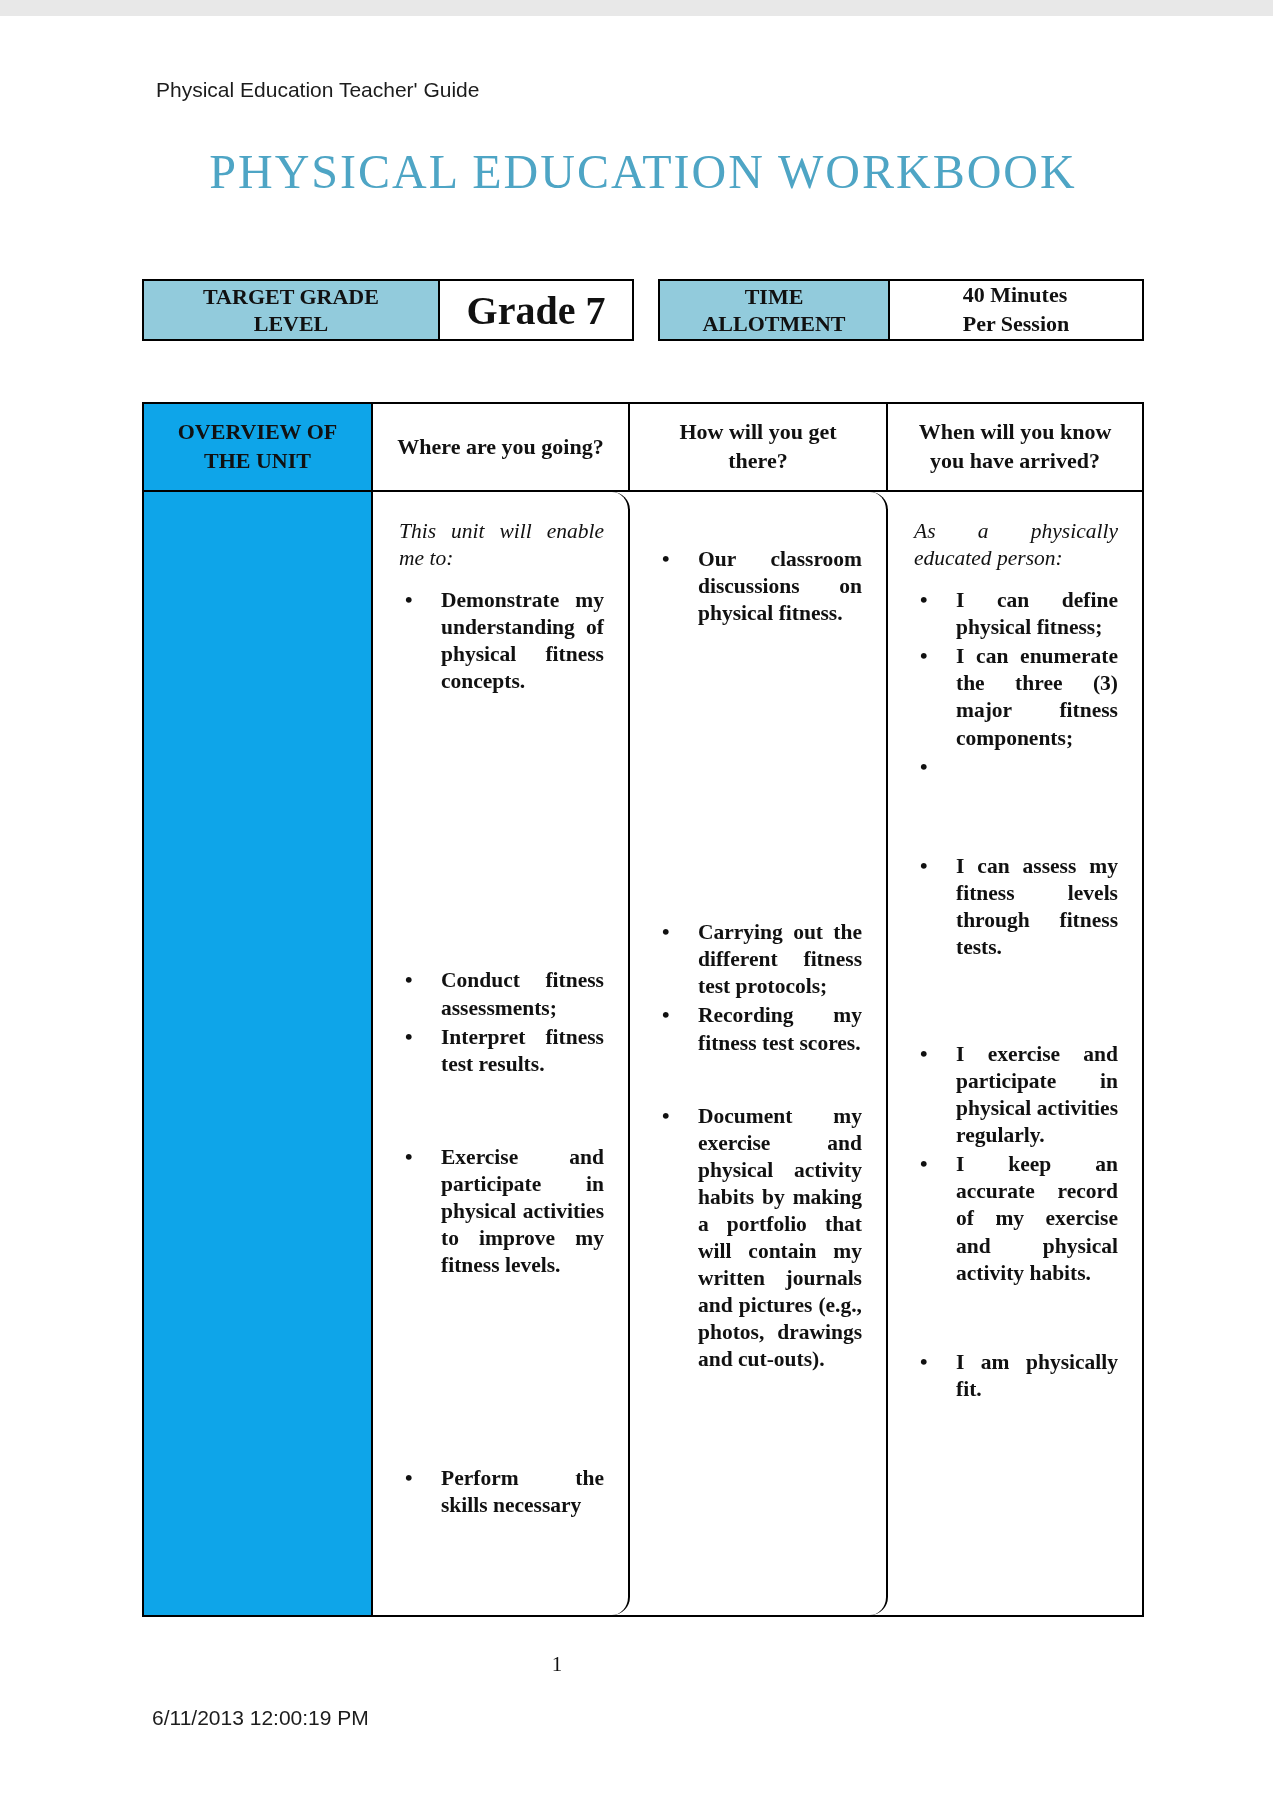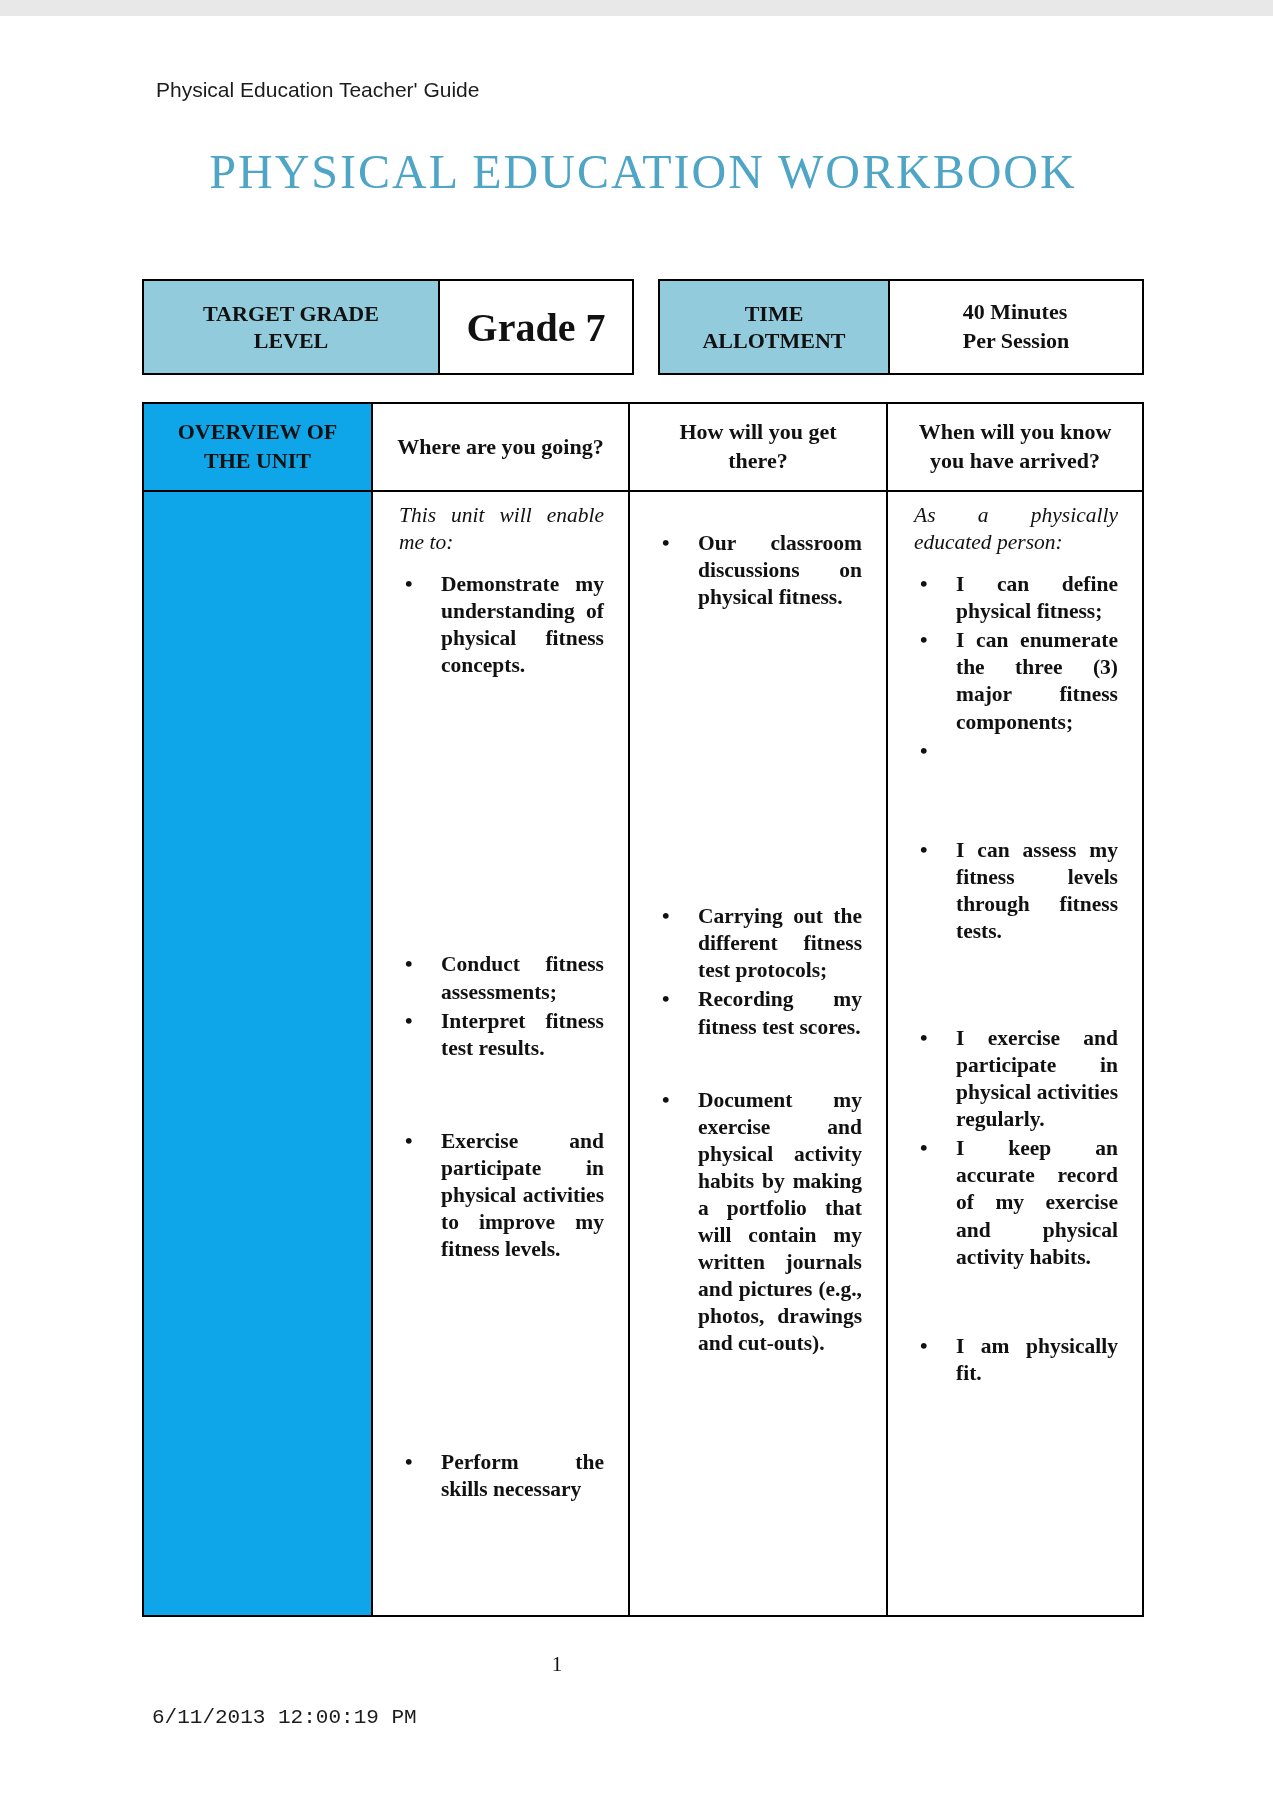--- a/index.html
+++ b/index.html
@@ -11,21 +11,21 @@
     position:absolute; left:156px; top:62px;
     font-family:"Liberation Sans", sans-serif; font-size:21px; color:#1c1c1c;
   }
   .doc-title {
     position:absolute; left:142px; top:128px; width:1002px; text-align:center;
     font-size:48px; font-weight:normal; letter-spacing:2px; white-space:nowrap;
     color:#4EA5C5;
   }
   
   .info-table {
-    position:absolute; top:263px; height:96px; display:flex;
+    position:absolute; top:263px; height:62px; display:flex;
     border:2px solid #000; box-sizing:border-box; background:#fff;
   }
   .info-table .label-cell {
     background:#92CBDC; border-right:2px solid #000; box-sizing:border-box;
     display:flex; align-items:center; justify-content:center; text-align:center;
     font-weight:bold; font-size:22px; line-height:1.25;
   }
   .info-table .value-cell {
     flex:1; display:flex; align-items:center; justify-content:center; text-align:center;
   }
@@ -44,21 +44,21 @@
     display:grid; grid-template-columns:229px 257px 258px 1fr; grid-template-rows:88px 1fr;
   }
   .mt-cell { box-sizing:border-box; overflow:hidden; }
   .mt-head {
     border-bottom:2px solid #000; display:flex; align-items:center; justify-content:center;
     text-align:center; font-weight:bold; font-size:22px; line-height:1.3; padding:4px 20px;
   }
   .blue { background:#0ea5e9; }
   .b-right { border-right:2px solid #000; }
   .mt-body {
-    padding:10px 24px 0 26px; font-size:21.5px; line-height:1.26; text-align:justify;
+    padding:26px 24px 0 26px; font-size:21.5px; line-height:1.26; text-align:justify;border-radius:18px;
   }
   .intro { font-style:italic; margin:0; }
   .bullet { display:flex; font-weight:bold; }
   .bullet .dot { flex:0 0 36px; padding-left:6px; }
   .bullet .btxt { flex:1; text-align:justify; }
   
   .g15  { margin-top:15px; }
   .g29  { margin-top:28px; }
   .g2   { margin-top:2px; }
   .g46  { margin-top:46px; }
@@ -69,21 +69,21 @@
   .g198 { margin-top:186px; }
   .g285 { margin-top:272px; }
   .g306 { margin-top:292px; }
 
   .page-number {
     position:absolute; left:142px; width:830px; top:1636px; text-align:center;
     font-size:21px; color:#111;
   }
   .doc-footer {
     position:absolute; left:152px; top:1690px;
-    font-family:Liberation Mono, monospace; font-size:21px; color:#1c1c1c;text-align:center;
+    font-family:Liberation Sans, sans-serif; font-size:21px; color:#1c1c1c;text-align:center;
   }
 </style>
 </head>
 <body>
 
 <div class="page">
 
   <div class="doc-header">Physical Education Teacher' Guide</div>
 
   <div class="doc-title">PHYSICAL EDUCATION WORKBOOK</div>

